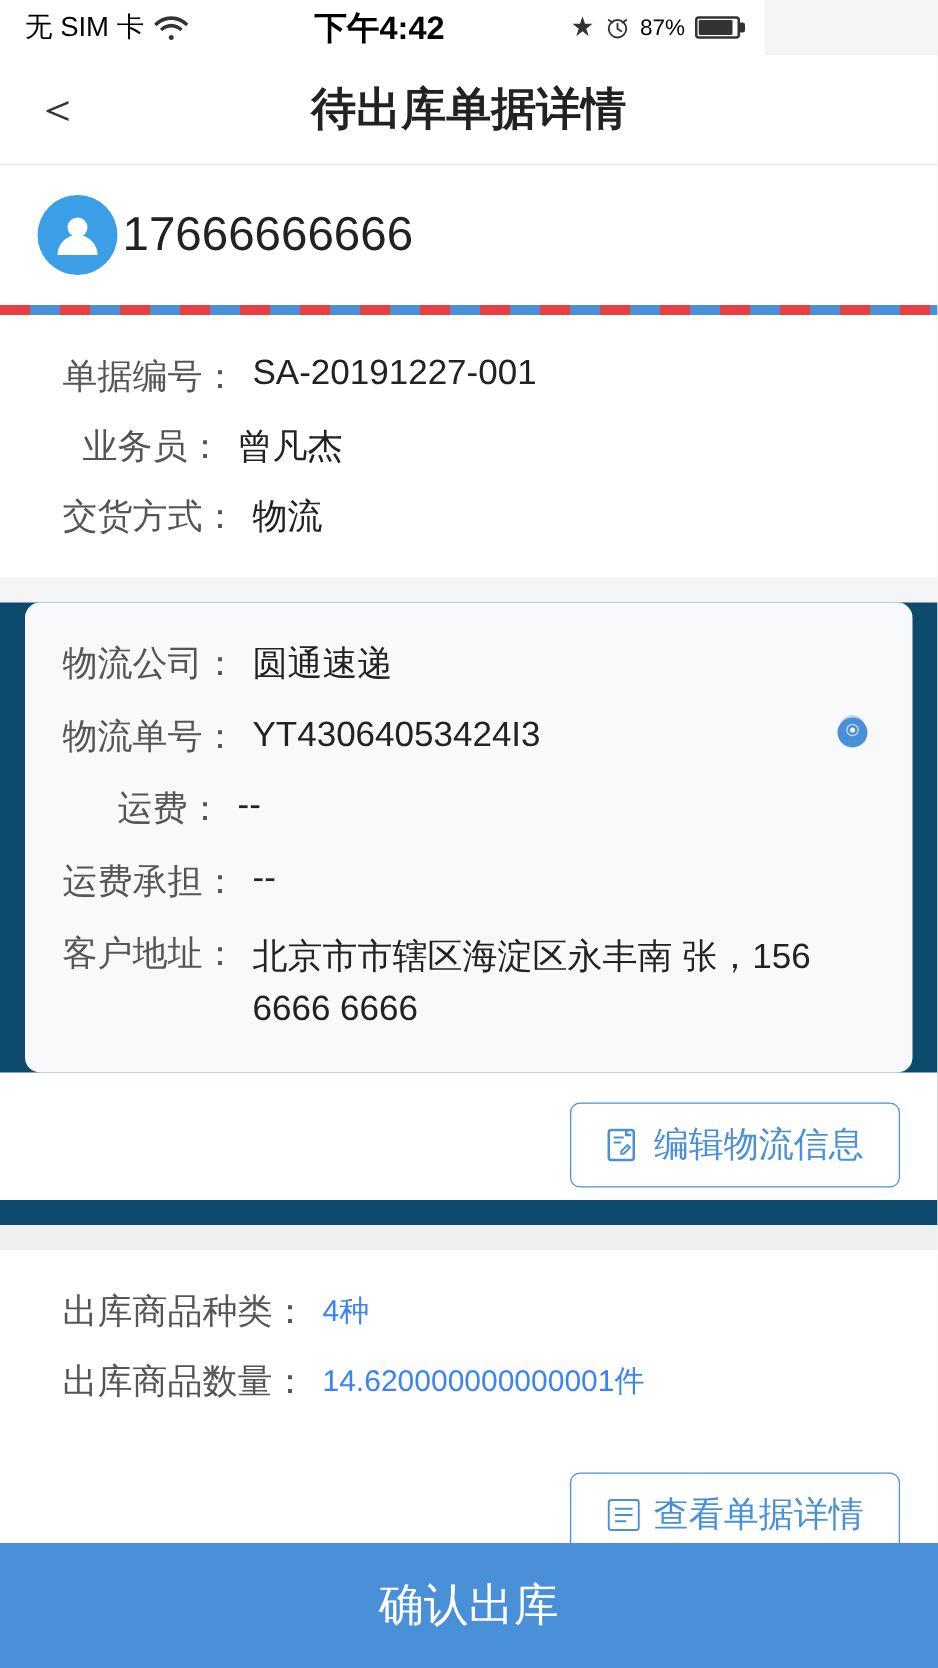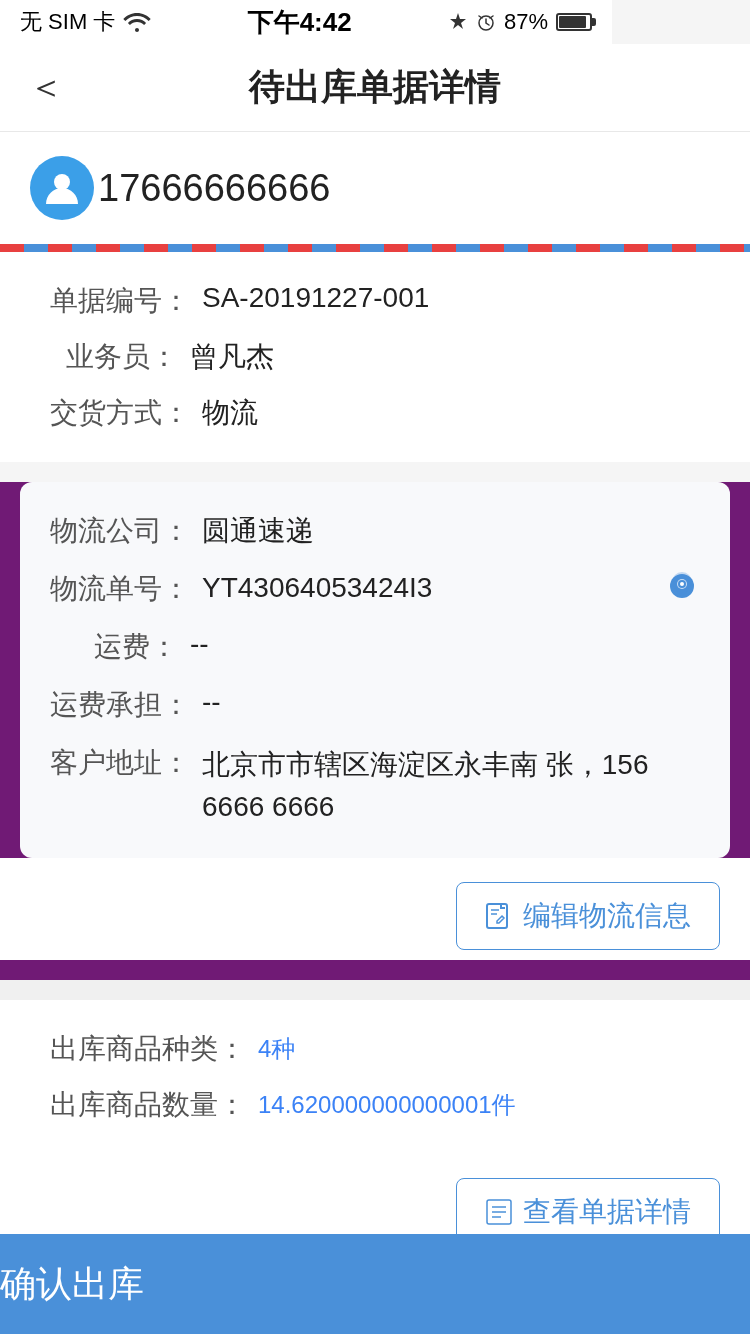--- a/index.html
+++ b/index.html
@@ -31,21 +31,21 @@
       font-size: 22px;
     }
     .status-center {
       font-size: 26px;
       font-weight: 600;
     }
     .status-right {
       display: flex;
       align-items: center;
       gap: 8px;
-      font-size: 22px;
+      font-size: 18px;
     }
     .battery-icon {
       width: 36px;
       height: 18px;
       border: 2px solid #333;
       border-radius: 3px;
       position: relative;
       display: inline-block;
     }
     .battery-icon::after {
@@ -287,20 +287,21 @@
     
     .confirm-bar {
       position: fixed;
       bottom: 0;
       left: 0;
       width: 750px;
       height: 100px;
       background: #4a90d9;
       display: flex;
       align-items: center;
+      justify-content: center;
       cursor: pointer;
     }
     .confirm-text {
       font-size: 36px;
       color: #fff;
       font-weight: 500;
     }
 
     .section-white {
       background: #fff;
@@ -360,21 +361,21 @@
   <div class="info-row">
     <span class="info-label">业务员：</span>
     <span class="info-value">曾凡杰</span>
   </div>
   <div class="info-row">
     <span class="info-label">交货方式：</span>
     <span class="info-value">物流</span>
   </div>
 </div>
 
-<div style="background:#701a75; padding: 0 0 20px 0;">
+<div style="background:#0c4a6e; padding: 0 0 20px 0;">
   <div class="logistics-card">
     <div class="logistics-info-row">
       <span class="logistics-label">物流公司：</span>
       <span class="logistics-value">圆通速递</span>
     </div>
     <div class="logistics-info-row">
       <span class="logistics-label">物流单号：</span>
       <span class="logistics-value">
         <span class="logistics-value-text">YT43064053424I3</span>
         <svg class="location-icon" viewBox="0 0 36 36" fill="none">

